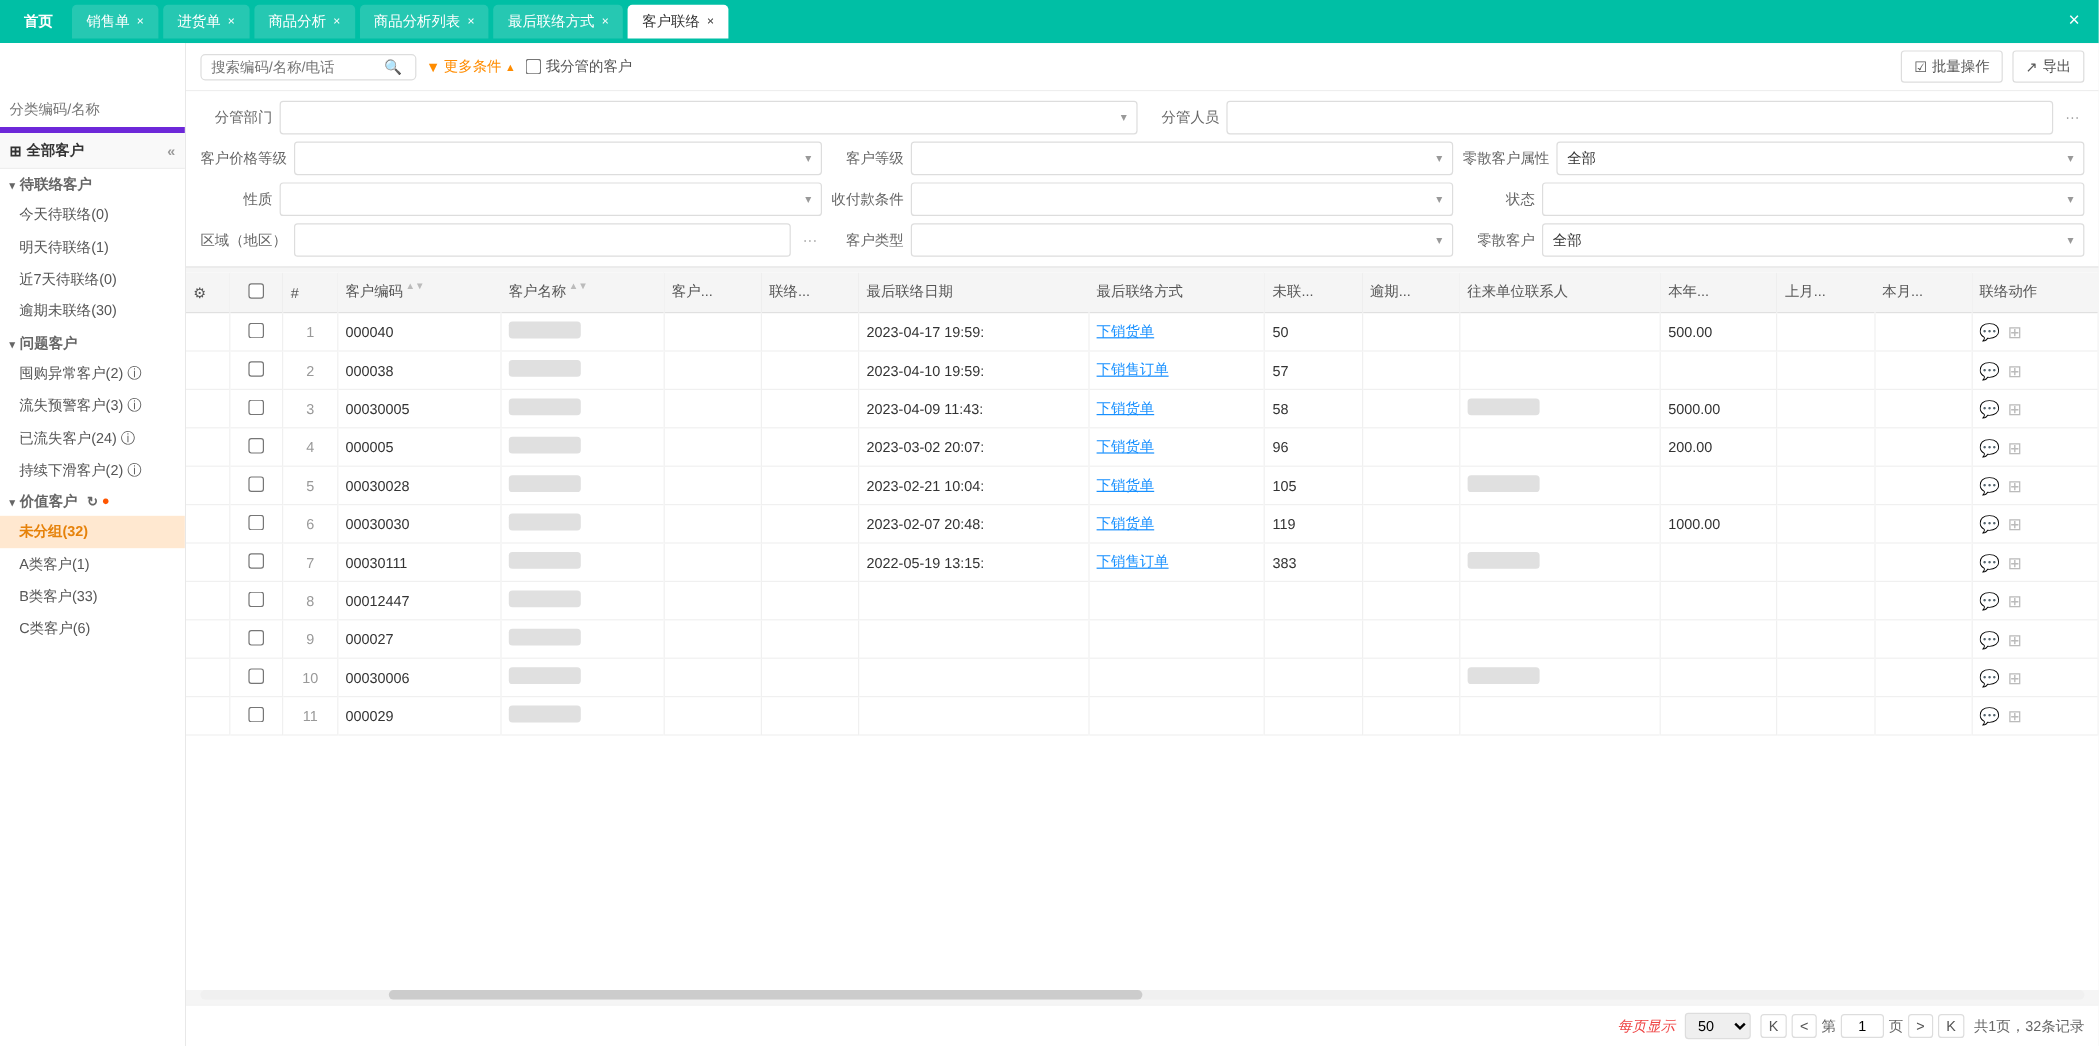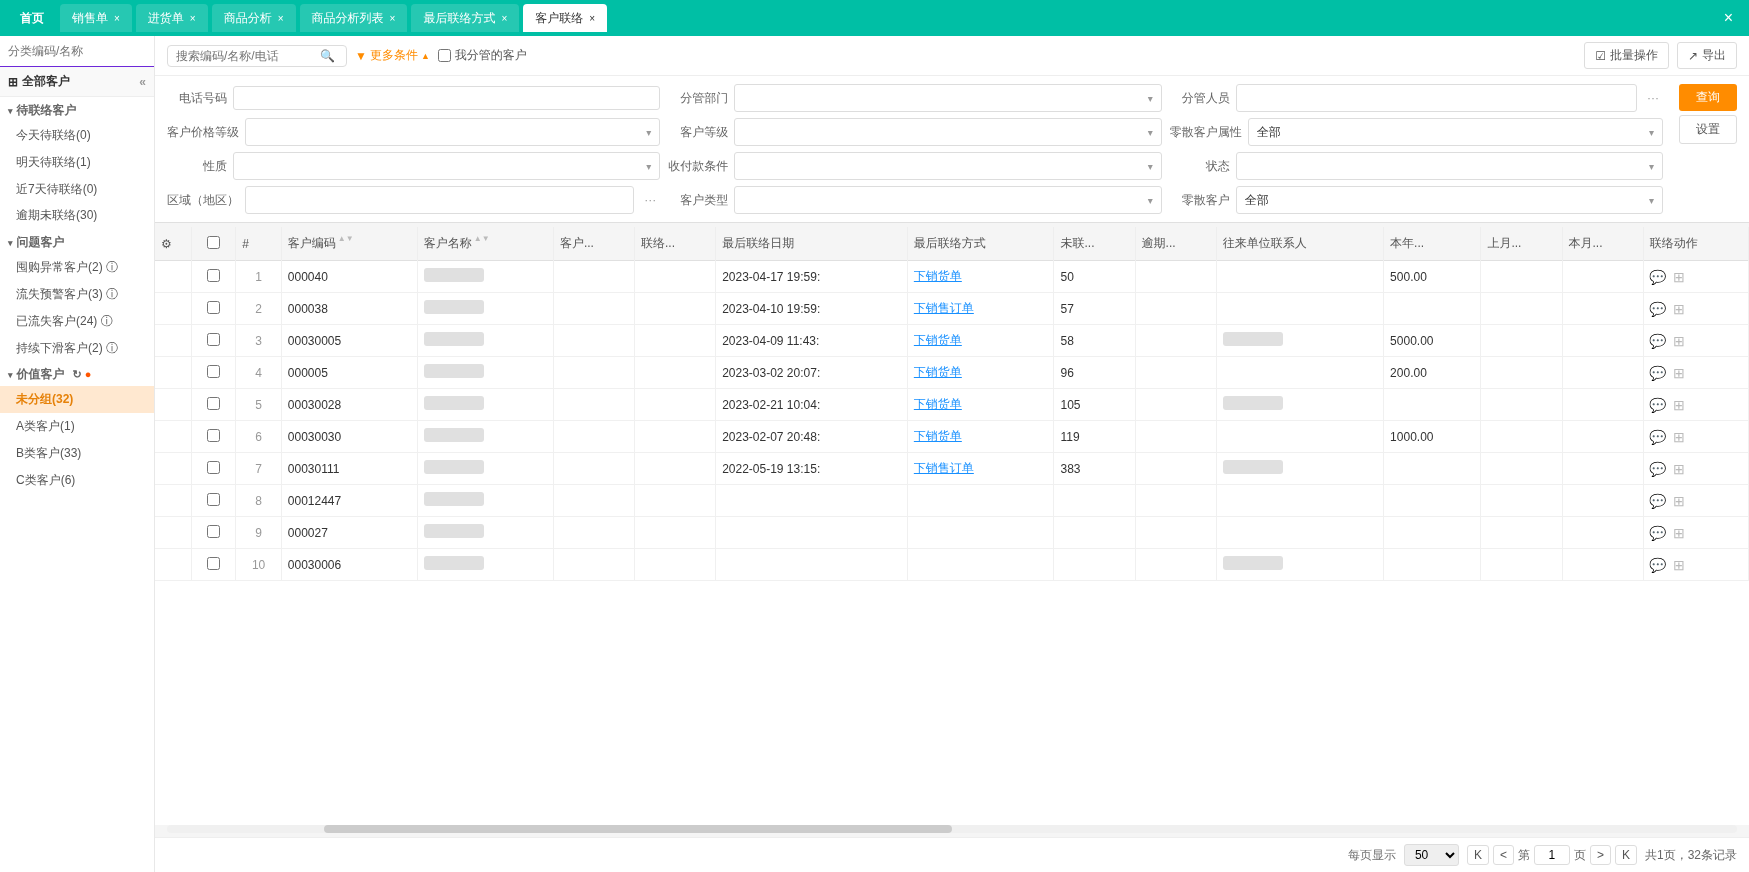--- a/index.html
+++ b/index.html
@@ -50,22 +50,23 @@
     .sidebar {
       width: 155px;
       background: #fff;
       border-right: 1px solid #e8e8e8;
       overflow-y: auto;
       flex-shrink: 0;
     }
     .sidebar-search {
       display: flex;
       padding: 8px;
-      border-bottom: 1px solid #6d28d9;
+      border-bottom: 5px solid #6d28d9;
       gap: 4px;
+      margin-top: 40px;
     }
     .sidebar-search input {
       flex: 1;
       border: none;
       outline: none;
       font-size: 12px;
       color: #999;
     }
     .sidebar-section-header {
       display: flex;
@@ -313,21 +314,21 @@
     .table-footer {
       display: flex;
       align-items: center;
       justify-content: flex-end;
       padding: 6px 12px;
       background: #fff;
       border-top: 1px solid #eee;
       gap: 8px;
       color: #555;
     }
-    .page-size-label { color: #737373; }
+    .page-size-label { color: #ef4444; font-style: italic; }
     .page-size-select {
       border: 1px solid #ddd;
       border-radius: 3px;
       padding: 2px 6px;
       font-size: 12px;
     }
     .page-nav {
       display: flex;
       align-items: center;
       gap: 4px;
@@ -499,24 +500,20 @@
         </button>
       </div>
     </div>
 
     <div class="adv-filter">
       <div style="display:flex;gap:8px;">
         <div style="flex:1;">
 
           <div class="filter-row">
             <div class="filter-field">
-              <span class="filter-label">电话号码</span>
-              <input class="filter-input" type="text" value="" style="">
-            </div>
-            <div class="filter-field">
               <span class="filter-label">分管部门</span>
               <div class="filter-select">
                 <span></span>
                 <span class="filter-select-arrow">▾</span>
               </div>
             </div>
             <div class="filter-field">
               <span class="filter-label">分管人员</span>
               <div class="filter-select" style="flex:1;">
                 <span></span>
@@ -589,24 +586,20 @@
               </div>
             </div>
             <div class="filter-field">
               <span class="filter-label">零散客户</span>
               <div class="filter-select">
                 <span>全部</span>
                 <span class="filter-select-arrow">▾</span>
               </div>
             </div>
           </div>
-        </div>
-        <div class="filter-btns">
-          <button class="btn-query">查询</button>
-          <button class="btn-reset">设置</button>
         </div>
       </div>
     </div>
 
     <div class="table-wrap">
       <table>
         <thead>
           <tr>
             <th>
               <span>⚙</span>
@@ -864,20 +857,43 @@
     <td></td>
     <td></td>
     <td></td>
     <td>
       <div class="action-icons">
         <span class="action-icon" title="聊天">💬</span>
         <span class="action-icon" title="更多">⊞</span>
       </div>
     </td>
   </tr>
+            <tr>
+    <td></td>
+    <td class="checkbox-cell"><input type="checkbox" style=""></td>
+    <td class="row-num">11</td>
+    <td>000029</td>
+    <td><span class="td-blurred"></span></td>
+    <td></td>
+    <td></td>
+    <td></td>
+    <td><span class="td-link"></span></td>
+    <td></td>
+    <td></td>
+    <td></td>
+    <td></td>
+    <td></td>
+    <td></td>
+    <td>
+      <div class="action-icons">
+        <span class="action-icon" title="聊天">💬</span>
+        <span class="action-icon" title="更多">⊞</span>
+      </div>
+    </td>
+  </tr>
           </tbody>
       </table>
     </div>
 
     <div class="scrollbar-track">
       <div class="scrollbar-thumb"></div>
     </div>
 
     <div class="table-footer">
       <span class="page-size-label">每页显示</span>

